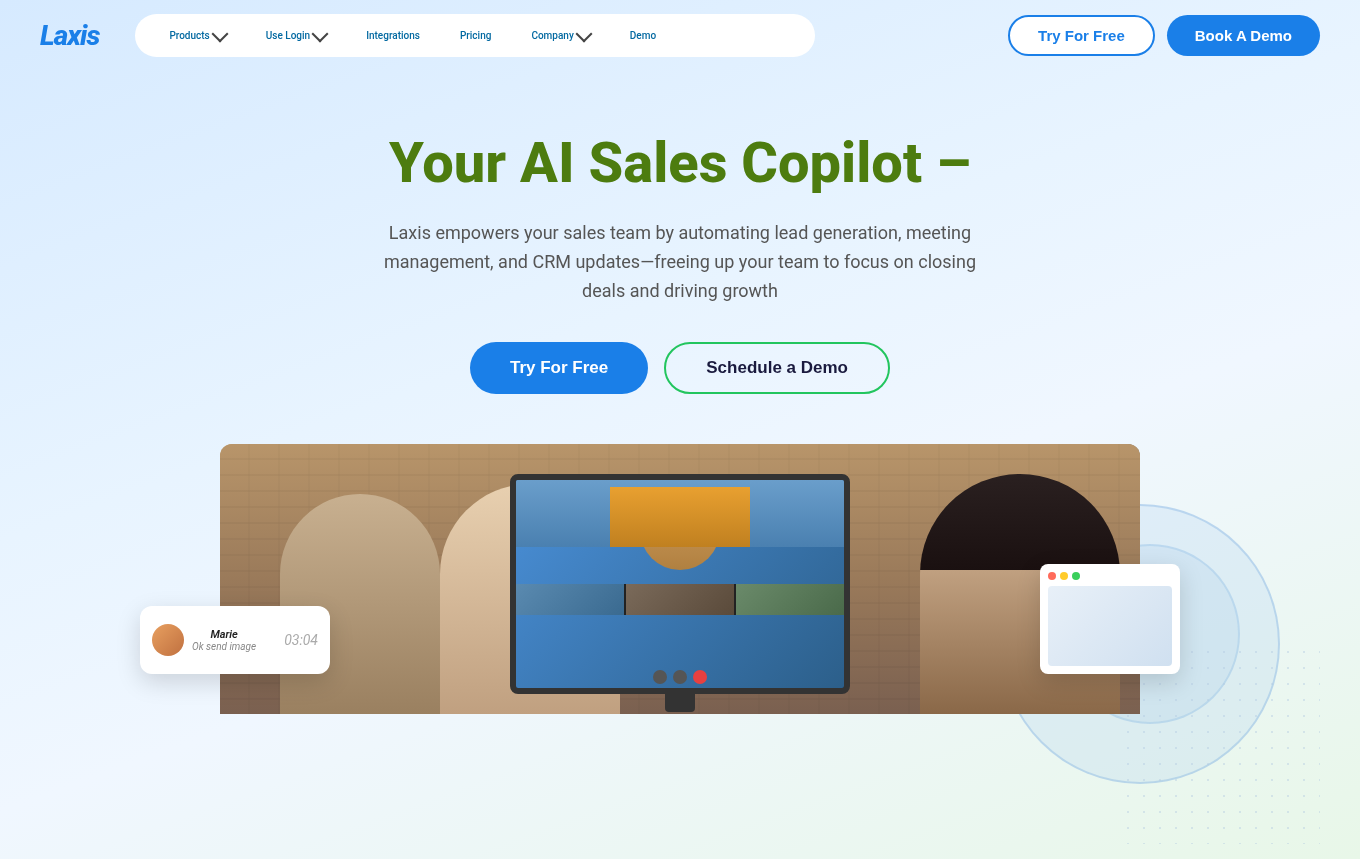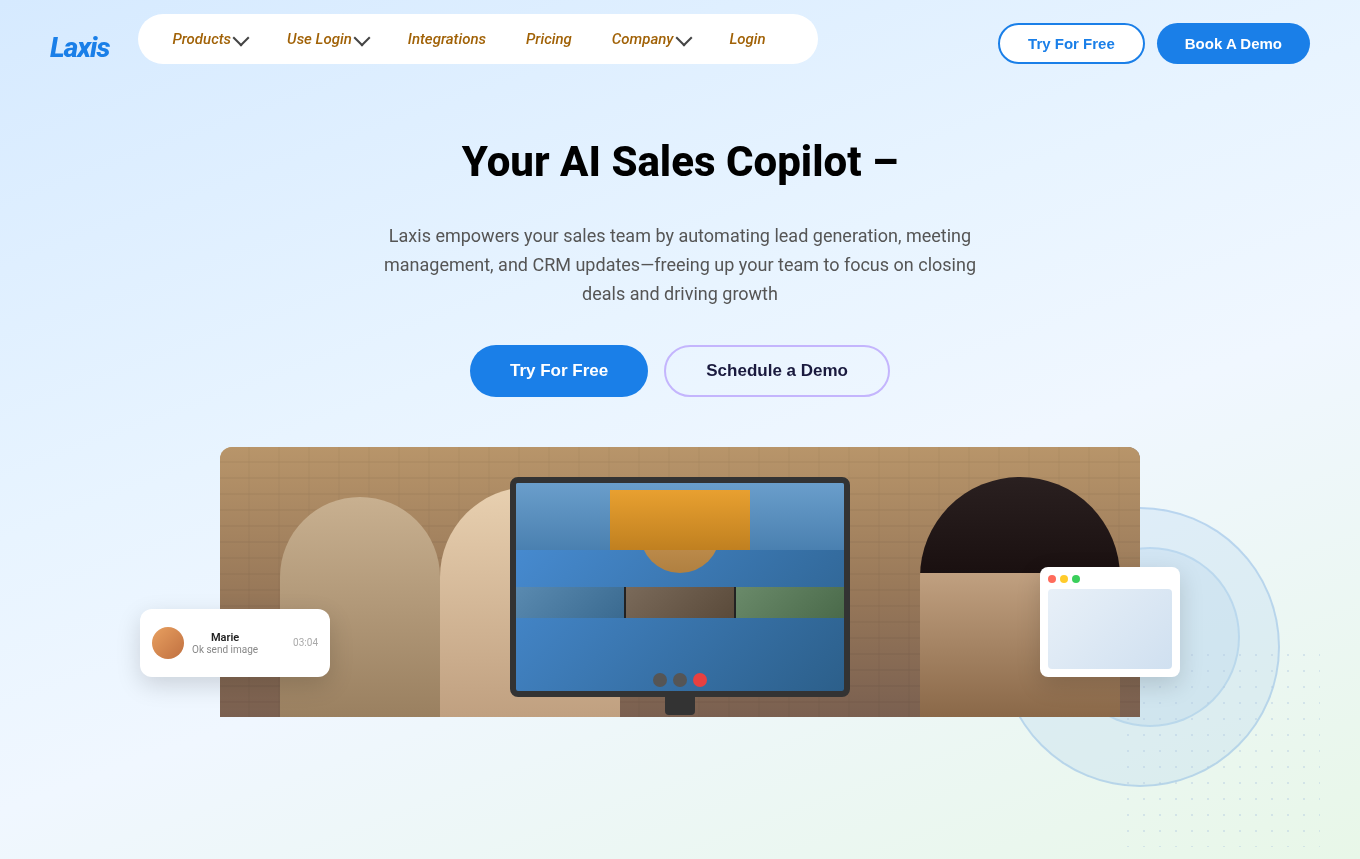--- a/index.html
+++ b/index.html
@@ -6,23 +6,23 @@
     body {
       font-family: -apple-system, BlinkMacSystemFont, 'Segoe UI', Roboto, sans-serif;
       background: linear-gradient(160deg, #d6eaff 0%, #e8f4ff 40%, #f0f7ff 60%, #e8f7e8 100%);
       min-height: 859px;
       overflow-x: hidden;
     }
 
     
     nav {
       display: flex;
-      align-items: flex-end;
-      padding: 14px 50px;
-      gap: 5px;
+      align-items: center;
+      padding: 14px 40px;
+      gap: 12px;
     }
     .logo {
       font-size: 28px;
       font-weight: 800;
       color: #1a7fe8;
       letter-spacing: -1px;
       margin-right: 24px;
       font-style: italic;
     }
     .logo span { color: #1a7fe8; }
@@ -34,27 +34,26 @@
       padding: 8px 16px;
       gap: 4px;
       flex: 1;
       max-width: 680px;
     }
     .nav-item {
       display: flex;
       align-items: center;
       gap: 4px;
       padding: 8px 18px;
-      font-size: 15px;
+      font-size: 10px;
       font-weight: 500;
-      color: #a16207;
+      color: #0369a1;
       cursor: pointer;
       border-radius: 30px;
       white-space: nowrap;
-      font-style: italic;
     }
     .chevron {
       width: 12px;
       height: 12px;
       border-right: 2px solid #444;
       border-bottom: 2px solid #444;
       transform: rotate(45deg);
       margin-top: -3px;
       display: inline-block;
     }
@@ -84,26 +83,26 @@
       font-weight: 600;
       cursor: pointer;
     }
 
     
     .hero {
       text-align: center;
       padding: 60px 20px 40px;
     }
     .hero h1 {
-      font-size: 42px;
+      font-size: 56px;
       font-weight: 800;
-      color: #000000;
+      color: #4d7c0f;
       line-height: 1.15;
       max-width: 900px;
-      margin: 0 auto 36px;
+      margin: 0 auto 24px;
     }
     .hero p {
       font-size: 18px;
       color: #555;
       max-width: 620px;
       margin: 0 auto 36px;
       line-height: 1.6;
     }
     .hero-buttons {
       display: flex;
@@ -117,21 +116,21 @@
       border: none;
       border-radius: 30px;
       padding: 14px 40px;
       font-size: 17px;
       font-weight: 600;
       cursor: pointer;
     }
     .btn-secondary {
       background: transparent;
       color: #1a1a3e;
-      border: 2px solid #c4b5fd;
+      border: 2px solid #22c55e;
       border-radius: 30px;
       padding: 14px 40px;
       font-size: 17px;
       font-weight: 600;
       cursor: pointer;
     }
 
     
     .hero-image-container {
       position: relative;
@@ -254,20 +253,21 @@
     
     .chat-card {
       position: absolute;
       left: -60px;
       bottom: 40px;
       width: 190px;
       background: white;
       border-radius: 12px;
       padding: 12px;
       box-shadow: 0 8px 24px rgba(0,0,0,0.15);
+      font-style: italic;
     }
     .chat-item {
       display: flex;
       align-items: center;
       gap: 8px;
       padding: 6px 0;
       border-bottom: 1px solid #f0f0f0;
     }
     .chat-item:last-child { border-bottom: none; }
     .chat-avatar {
@@ -279,21 +279,21 @@
     .chat-name {
       font-size: 11px;
       font-weight: 600;
       color: #222;
     }
     .chat-msg {
       font-size: 10px;
       color: #888;
     }
     .chat-time {
-      font-size: 10px;
+      font-size: 14px;
       color: #aaa;
       margin-left: auto;
       text-align: right;
     }
 
     
     .browser-card {
       position: absolute;
       right: -20px;
       bottom: 40px;
@@ -335,21 +335,21 @@
       <span>Integrations</span>
     </div>
     <div class="nav-item">
       <span>Pricing</span>
     </div>
     <div class="nav-item">
       <span>Company</span>
       <span class="chevron"></span>
     </div>
     <div class="nav-item">
-      <span>Login</span>
+      <span>Demo</span>
     </div>
   </div>
 
   <div class="nav-right">
     <button class="btn-try">Try For Free</button>
     <button class="btn-demo">Book A Demo</button>
   </div>
 </nav>
 
 <section class="hero">

